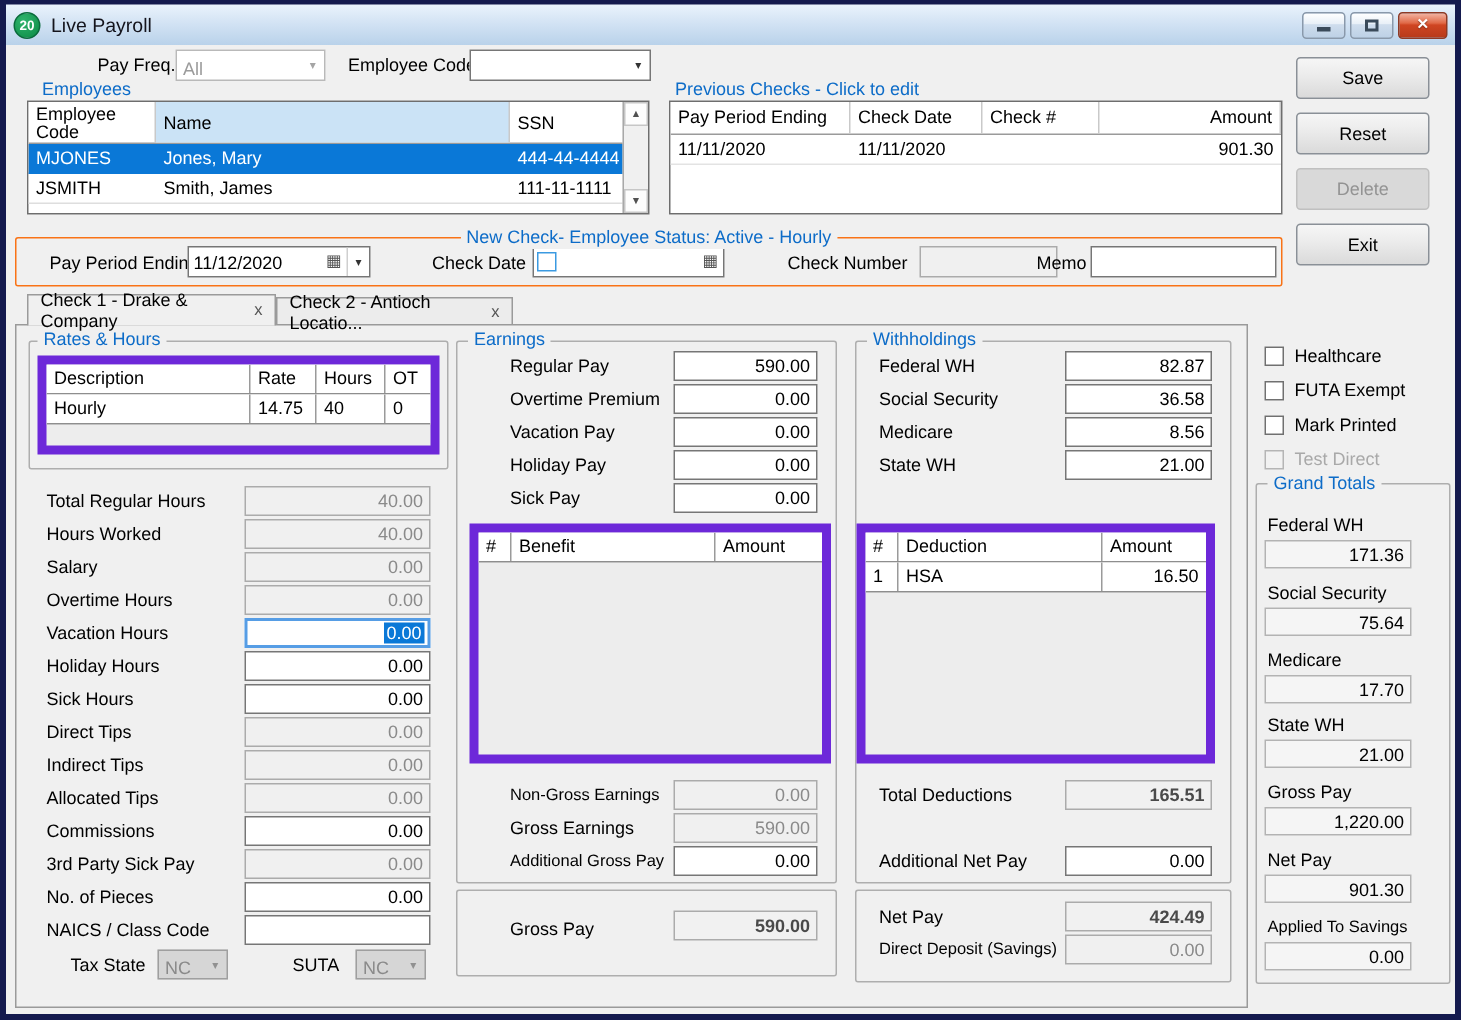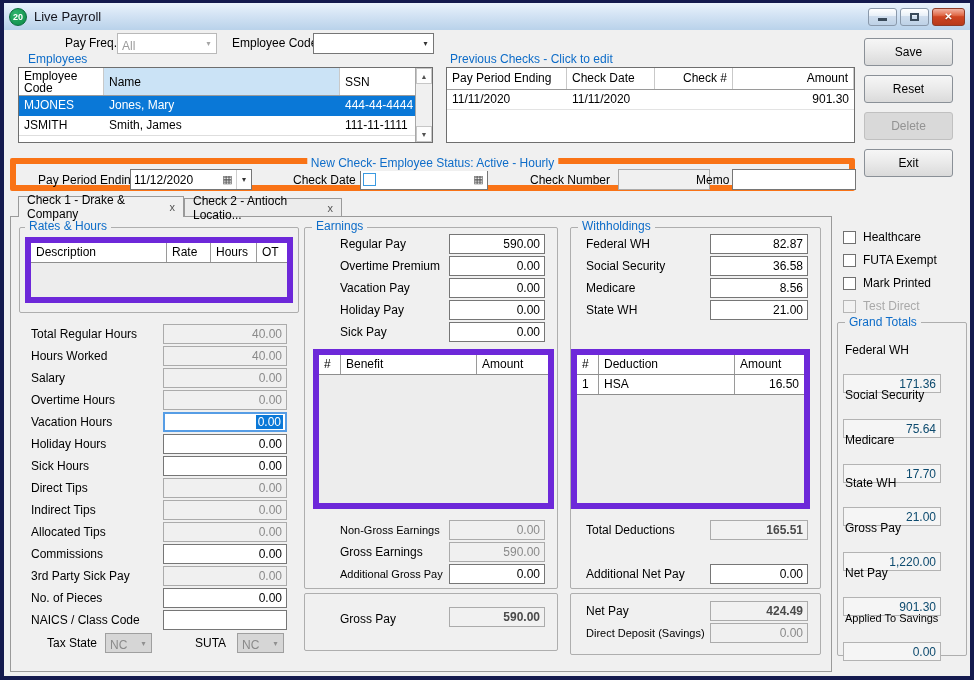--- a/index.html
+++ b/index.html
@@ -27,21 +27,21 @@
   .lbl.sm { font-size:11px; }
   .cap { position:absolute; color:#0d6cc8; line-height:14px; white-space:nowrap; }
   .gbox { position:absolute; border:1px solid #aeaeae; border-radius:2px; }
   .gcap { position:absolute; background:#f0f0f0; padding:0 4px; color:#0d6cc8; line-height:15px; z-index:2; white-space:nowrap; }
 
   
   .fld { position:absolute; height:20px; line-height:18px; border:1px solid #767676; background:#fff; text-align:right; padding:0 4px; }
   .fld.l { text-align:left; }
   .fld.dis { background:#f0f0f0; border-color:#ababab; color:#8a8a8a; }
   .fld.sumdark { background:#f1f1f1; border-color:#ababab; color:#4a4a4a; font-weight:bold; }
-  .fld.gt { background:#f5f5f5; border-color:#b3b3b3; color:#0c4a6e;margin-top:14px; }
+  .fld.gt { background:#f5f5f5; border-color:#b3b3b3; color:#000000; }
   .fld.focus { border:2px solid #569de5; line-height:16px; padding:0 2px; }
   .seltext { background:#0a78d7; color:#fff; padding:0 2px; }
 
   
   .combo { position:absolute; height:21px; border:1px solid #767676; background:#fff; display:flex; align-items:flex-end; padding-left:4px; }
   .combo .caret { margin-left:auto; width:15px; height:100%; display:flex; align-items:center; justify-content:center; font-size:8px; color:#333; }
   .combo.disw { border-color:#b9b9b9; color:#9b9b9b; }
   .combo.disw .caret { color:#a5a5a5; }
   .combo.gray { background:#d6d6d6; border-color:#9f9f9f; color:#8a8a8a; height:20px; }
   .combo.gray .caret { color:#909090; }
@@ -61,25 +61,25 @@
   .emp-row.selected { background:#0a78d7; color:#fff; border-bottom-color:#0a78d7; }
   .c1 { width:85px; } .c2 { width:236px; } .c3 { width:77px; }
   .vscroll { position:absolute; right:0; top:0; bottom:0; width:17px; background:#f0f0f0; border-left:1px solid #a8a8a8;
     display:flex; flex-direction:column; justify-content:space-between; align-items:stretch; }
   .sbtn { height:16px; background:#fdfdfd; border:1px solid #c6c6c6; display:flex; align-items:center; justify-content:center;
     font-size:7px; color:#505050; }
   .pc-head { display:flex; height:22px; background:#fff; border-bottom:1px solid #9a9a9a; }
   .pc-head > div { border-right:1px solid #c9c9c9; padding:0 5px; line-height:21px; }
   .pc-row { display:flex; height:20px; background:#fff; border-bottom:1px solid #e3e3e3; }
   .pc-row > div { padding:0 5px; line-height:19px; }
-  .pcc1 { width:120px; } .pcc2 { width:88px; } .pcc3 { width:78px;text-align:right; } .pcc4 { flex:1; }
+  .pcc1 { width:120px; } .pcc2 { width:88px; } .pcc3 { width:78px; } .pcc4 { flex:1; }
   .ra { text-align:right; }
 
   
-  .ncbox { position:absolute; border:6px solid #f97316; border-radius:2px; }
+  .ncbox { position:absolute; border:1px solid #f97316; border-radius:2px; }
   .datefld { position:absolute; height:21px; border:1px solid #767676; background:#fff; display:flex; align-items:center; }
   .datetext { flex:1; padding:0 3px; white-space:nowrap; overflow:hidden; }
   .calbtn { width:17px; text-align:center; color:#555; font-size:11px; line-height:19px; }
   .caretbtn { width:15px; height:100%; display:flex; align-items:center; justify-content:center; font-size:8px; color:#333; border-left:1px solid #cfcfcf; }
   .cb { width:13px; height:13px; border:1px solid #707070; background:#fff; flex:none; }
   .cb.blue { border-color:#3b9ae1; margin-left:2px; }
   .cb.dis { border-color:#b5b5b5; background:#f2f2f2; }
 
   
   .tab { position:absolute; top:168px; height:18px; background:#ececec; border:1px solid #9a9a9a; border-bottom:none;
@@ -223,20 +223,26 @@
     <div class="tabpage">
 
       <div class="gbox" style="left:8px;top:10px;width:280px;height:86px"></div>
       <div class="gcap" style="left:14px;top:2px">Rates &amp; Hours</div>
       <div class="mtbl" style="left:14px;top:20px;width:268px;height:66px">
         <div class="mhead">
           <div style="width:136px">Description</div>
           <div style="width:44px">Rate</div>
           <div style="width:46px">Hours</div>
           <div class="last" style="flex:1">OT</div>
+        </div>
+        <div class="mrow">
+          <div style="width:136px">Hourly</div>
+          <div style="width:44px">14.75</div>
+          <div style="width:46px">40</div>
+          <div class="last" style="flex:1">0</div>
         </div>
       </div>
 
       <div class="lbl" style="left:20px;top:107px">Total Regular Hours</div>
       <div class="fld dis" style="left:152px;top:107px;width:124px">40.00</div>
       <div class="lbl" style="left:20px;top:129px">Hours Worked</div>
       <div class="fld dis" style="left:152px;top:129px;width:124px">40.00</div>
       <div class="lbl" style="left:20px;top:151px">Salary</div>
       <div class="fld dis" style="left:152px;top:151px;width:124px">0.00</div>
       <div class="lbl" style="left:20px;top:173px">Overtime Hours</div>

